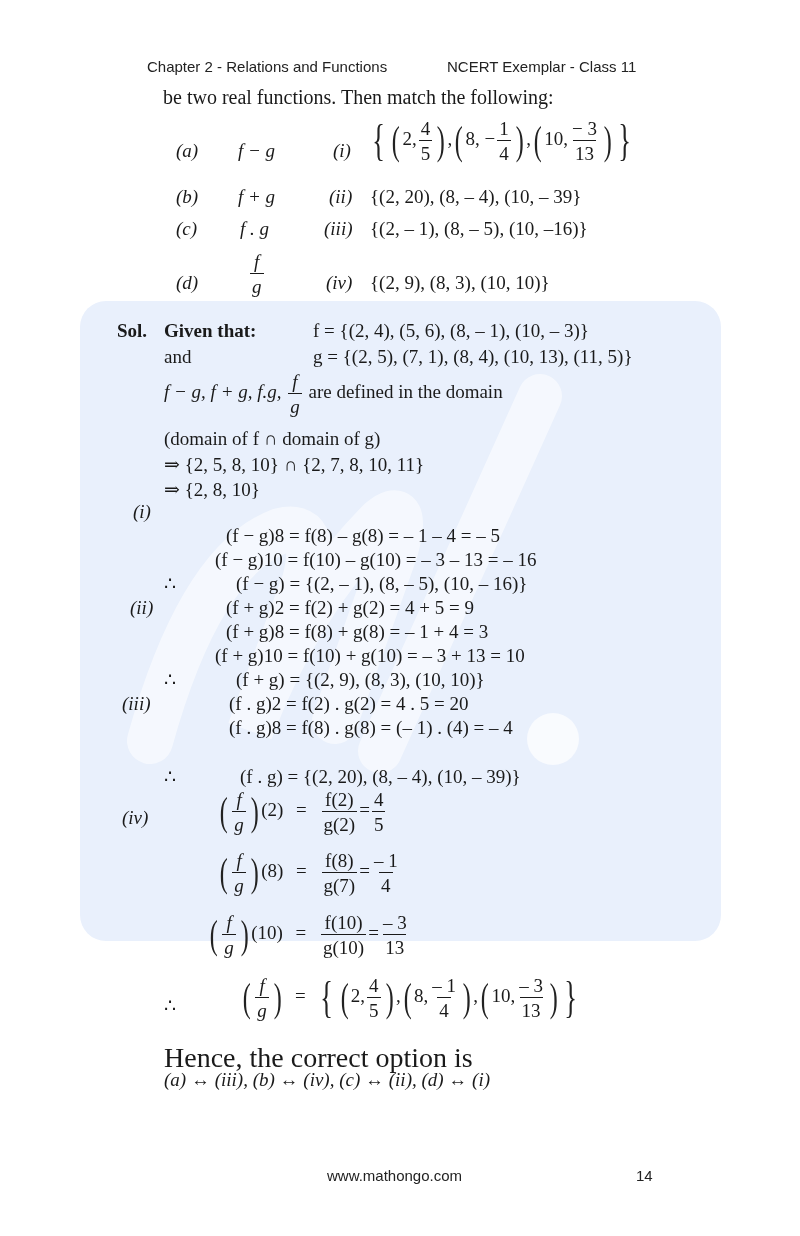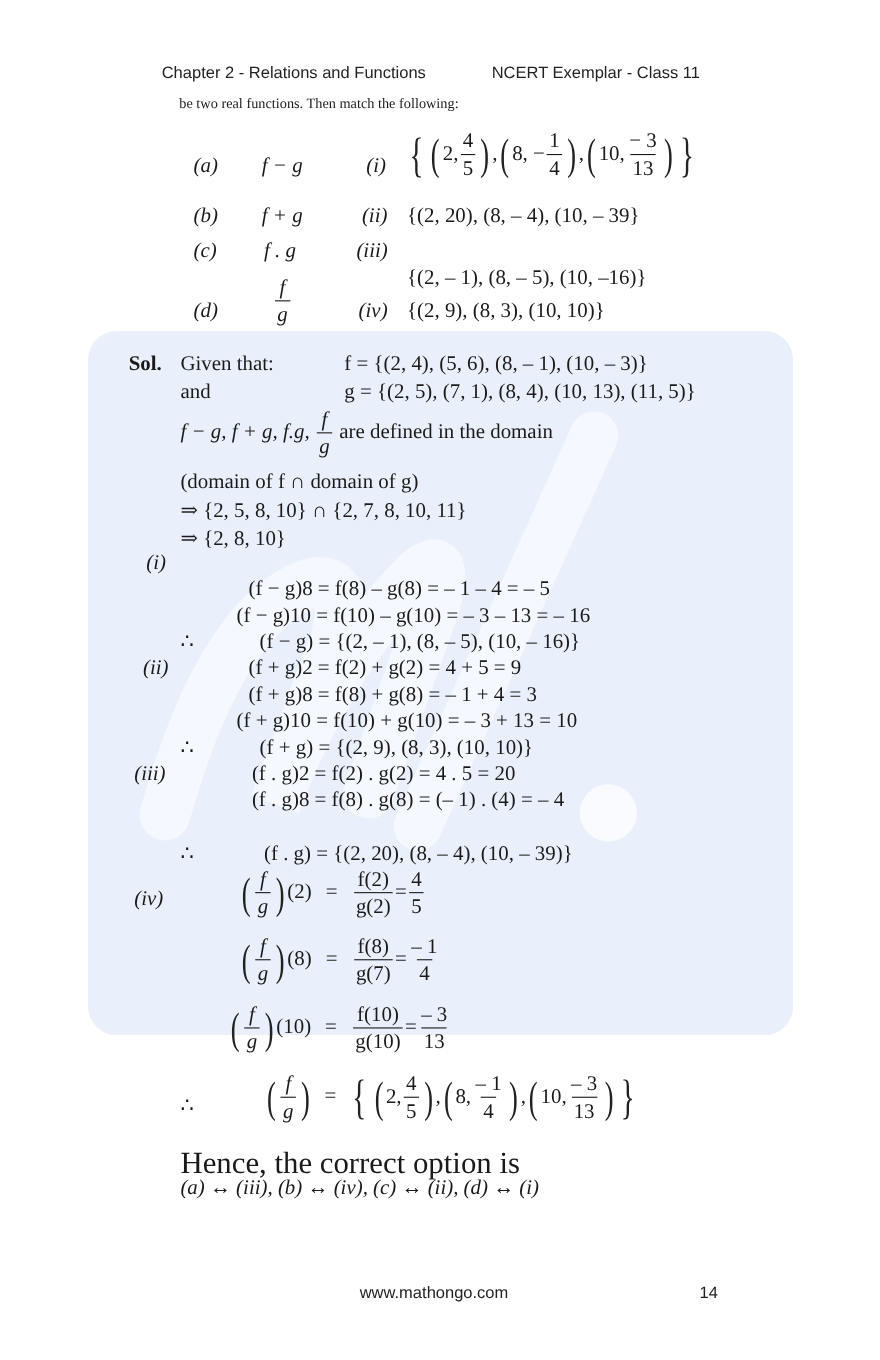--- a/index.html
+++ b/index.html
@@ -29,21 +29,21 @@
   .big-brace { font-size: 44px; font-weight: 200; line-height: 1; vertical-align: middle; transform: scaleX(0.6); display: inline-block; color: #222; }
 </style>
 </head>
 <body>
 
 <div class="page">
 
   <div class="hdr hdr-left sans">Chapter 2 - Relations and Functions</div>
   <div class="hdr hdr-right sans">NCERT Exemplar - Class 11</div>
 
-  <div class="line" style="left:163px; top:83px; font-size:13px;">be two real functions. Then match the following:</div>
+  <div class="line" style="left:163px; top:83px; font-size:20px;">be two real functions. Then match the following:</div>
 
   <div class="line it" style="left:176px; top:137px;">(a)</div>
   <div class="line it" style="left:238px; top:137px;">f − g</div>
 
   <div class="line it" style="left:176px; top:183px;">(b)</div>
   <div class="line it" style="left:238px; top:183px;">f + g</div>
 
   <div class="line it" style="left:176px; top:215px;">(c)</div>
   <div class="line it" style="left:240px; top:215px;">f . g</div>
 
@@ -66,34 +66,34 @@
       </span><span class="big-paren">)</span><span>,</span><span class="big-paren">(</span><span>10,</span><span class="frac">
         <span class="num">− 3</span>
         <span class="den">13</span>
       </span><span class="big-paren">)</span><span class="big-brace">}</span>
   </div>
 
   <div class="line it" style="left:329px; top:183px;">(ii)</div>
   <div class="line" style="left:370px; top:183px;">{(2, 20), (8, – 4), (10, – 39}</div>
 
   <div class="line it" style="left:324px; top:215px;">(iii)</div>
-  <div class="line" style="left:370px; top:215px;margin-top:24px;">{(2, – 1), (8, – 5), (10, –16)}</div>
+  <div class="line" style="left:370px; top:215px;">{(2, – 1), (8, – 5), (10, –16)}</div>
 
   <div class="line it" style="left:326px; top:269px;">(iv)</div>
   <div class="line" style="left:370px; top:269px;">{(2, 9), (8, 3), (10, 10)}</div>
 
   <div class="box"></div>
   <svg class="wm" viewBox="0 0 641 640">
     <path d="M 70 440 Q 120 260 200 230 Q 240 220 225 280 L 170 430 Q 220 300 300 220 Q 330 195 315 250 L 255 420" fill="none" stroke="#ffffff" stroke-opacity="0.55" stroke-width="46" stroke-linecap="round"></path>
     <path d="M 460 95 L 300 450" fill="none" stroke="#ffffff" stroke-opacity="0.55" stroke-width="44" stroke-linecap="round"></path>
     <circle cx="473" cy="438" r="26" fill="#ffffff" fill-opacity="0.7"></circle>
   </svg>
 
   <div class="line b" style="left:117px; top:317px;">Sol.</div>
-  <div class="line" style="left:164px; top:317px;">Given that:</div>
+  <div class="line" style="left:164px; top:317px;font-weight:bold;">Given that:</div>
   <div class="line" style="left:313px; top:317px;">f = {(2, 4), (5, 6), (8, – 1), (10, – 3)}</div>
   <div class="line" style="left:164px; top:343px;">and</div>
   <div class="line" style="left:313px; top:343px;">g = {(2, 5), (7, 1), (8, 4), (10, 13), (11, 5)}</div>
 
   <div class="line" style="left:164px; top:368px;">
     <span class="it">f − g, f + g, f.g,</span>
     <span class="frac it">
         <span class="num">f</span>
         <span class="den">g</span>
       </span>

